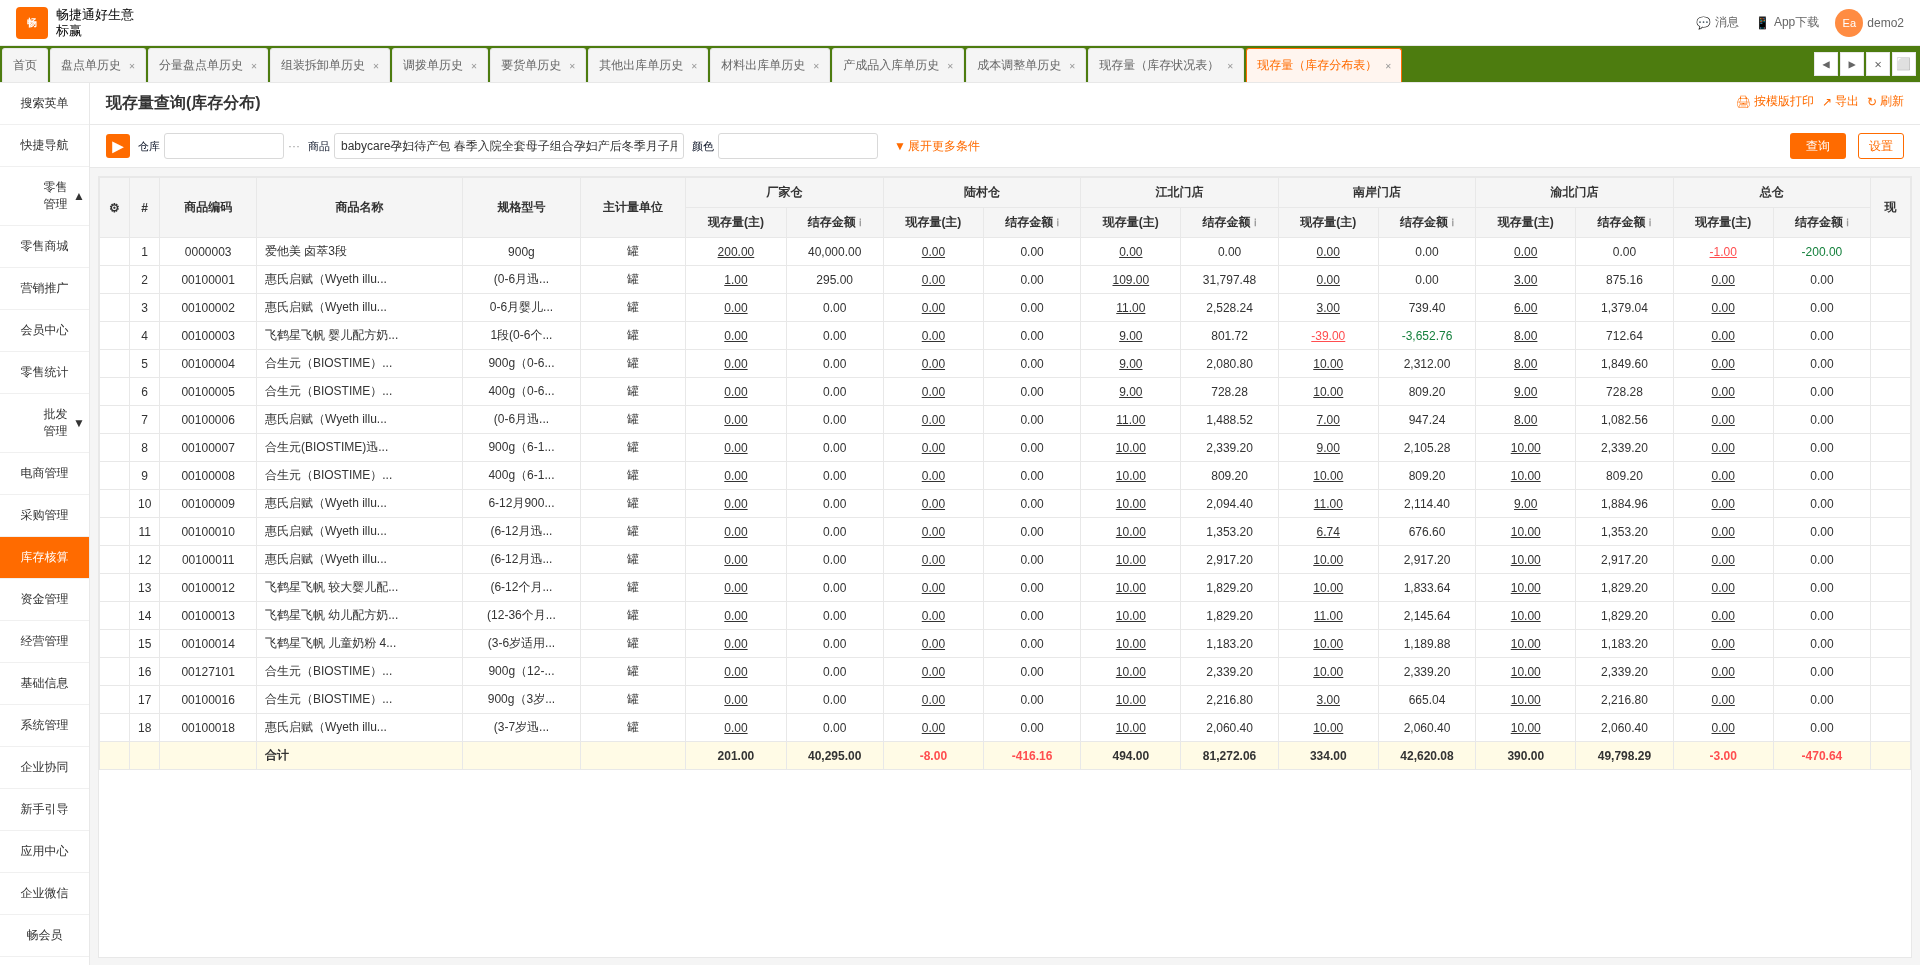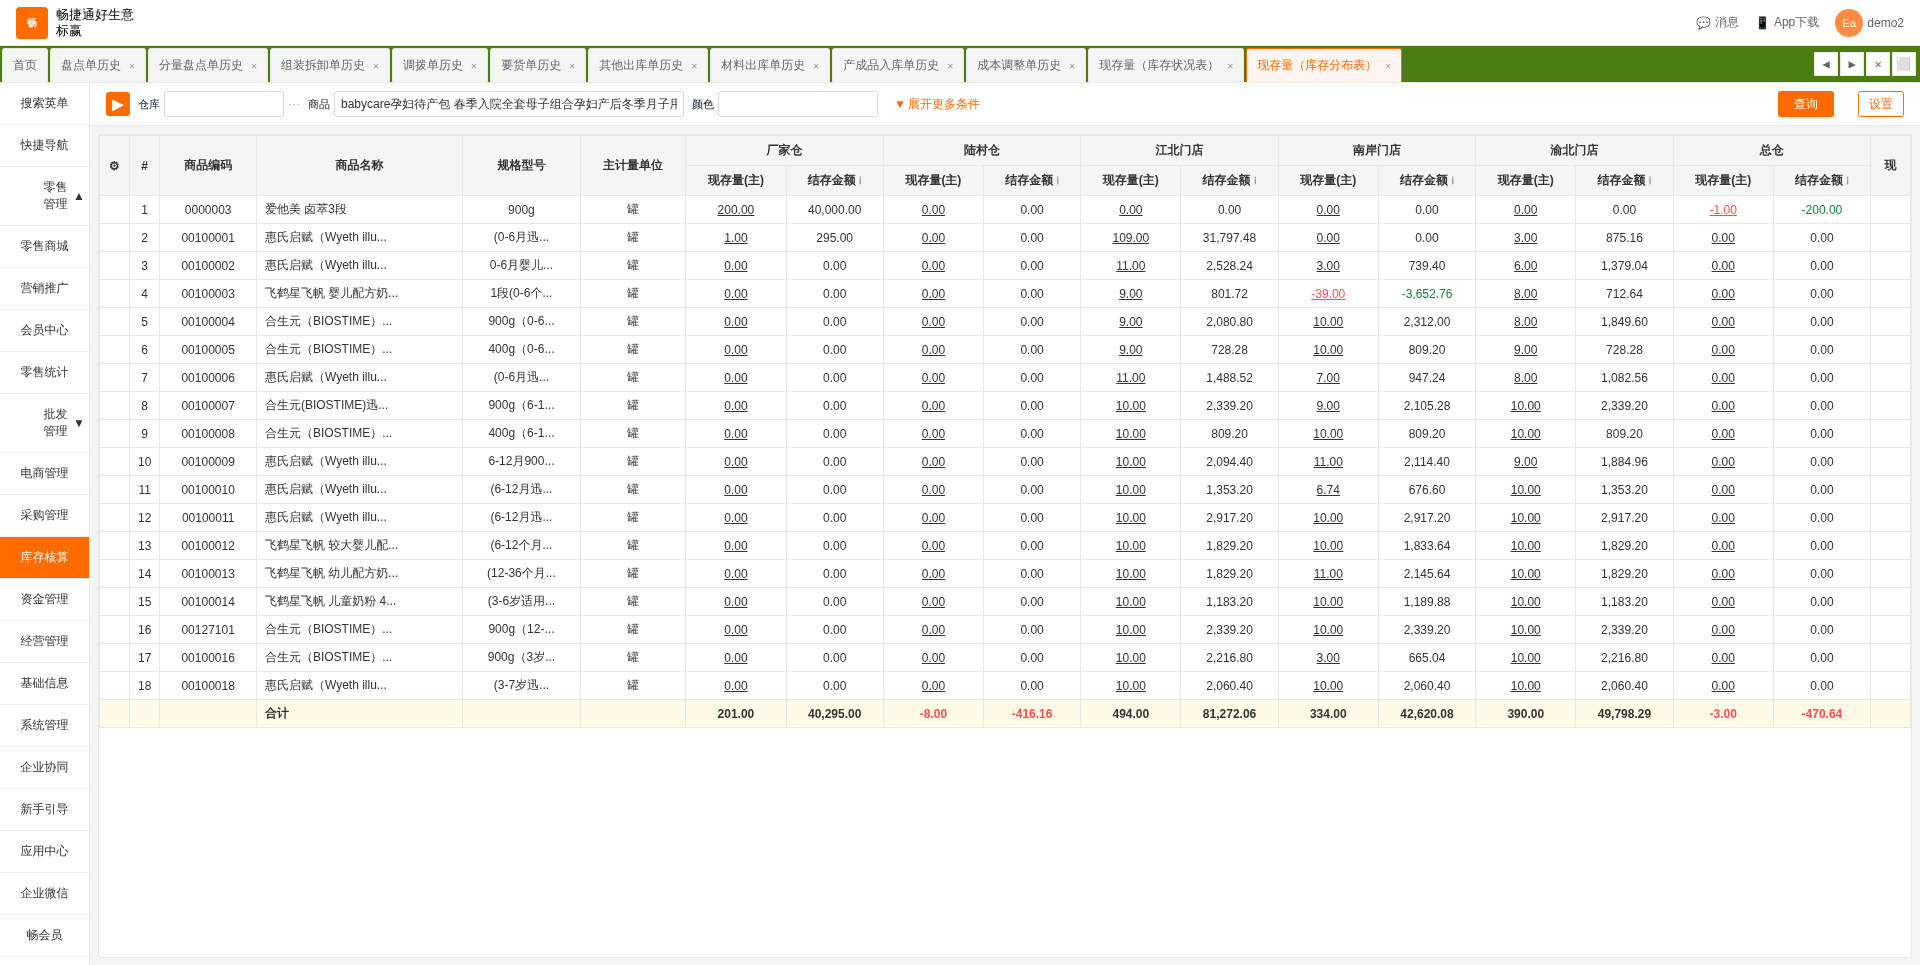--- a/index.html
+++ b/index.html
@@ -64,21 +64,21 @@
     .filter-label { color: #0f172a; font-size: 11px; white-space: nowrap; }
     .filter-input {
       border: 1px solid #d9d9d9; border-radius: 3px; padding: 3px 6px;
       font-size: 12px; height: 26px; color: #333; outline:none;
     }
     .filter-input.wide { width: 350px; }
     .ellipsis-btn { color: #999; cursor: pointer; }
     .expand-more { color: #ff6b00; cursor: pointer; font-size: 12px; display:flex; align-items:center; gap:2px; margin-left:8px; }
     .btn-query { background: #ff6b00; color: #fff; border: none; border-radius: 3px; padding: 4px 16px; font-size: 12px; cursor:pointer; height: 26px; }
     .btn-setting { background: #fff; color: #ff6b00; border: 1px solid #ff6b00; border-radius: 3px; padding: 4px 10px; font-size: 12px; cursor:pointer; height: 26px; }
-    .filter-right { margin-left: auto; display: flex; gap: 24px; }
+    .filter-right { margin-left: auto; display: flex; gap: 12px; }
     
     
     .table-container { flex: 1; overflow: auto; background: #fff; margin: 8px; border: 1px solid #e8e8e8; }
     
     table { width: 100%; border-collapse: collapse; font-size: 12px; min-width: 1600px; }
     
     thead th {
       background: #f5f5f5; border: 1px solid #e8e8e8; padding: 6px 8px;
       font-weight: 600; color: #333; text-align: center; white-space: nowrap;
       position: sticky; top: 0; z-index: 10;
@@ -176,20 +176,39 @@
     <div class="sidebar-item">系统管理</div>
     <div class="sidebar-item">企业协同</div>
     <div class="sidebar-item">新手引导</div>
     <div class="sidebar-item">应用中心</div>
     <div class="sidebar-item">企业微信</div>
     <div class="sidebar-item">畅会员</div>
   </div>
 
   <div class="content-area">
 
+    <div class="page-header">
+      <div style="display:flex; justify-content:space-between; align-items:flex-start;">
+        <div class="page-title">现存量查询(库存分布)</div>
+        <div class="page-actions">
+          <div class="btn-link">
+            <span>🖨</span>
+            <span>按模版打印</span>
+          </div>
+          <div class="btn-link">
+            <span>↗</span>
+            <span>导出</span>
+          </div>
+          <div class="btn-link">
+            <span>↻</span>
+            <span>刷新</span>
+          </div>
+        </div>
+      </div>
+    </div>
 
     <div class="filter-bar">
       <div class="filter-toggle">▶</div>
 
       <div class="filter-group">
         <span class="filter-label">仓库</span>
         <input class="filter-input" style="width: 120px;" value="">
         <span class="ellipsis-btn">···</span>
       </div>
 

